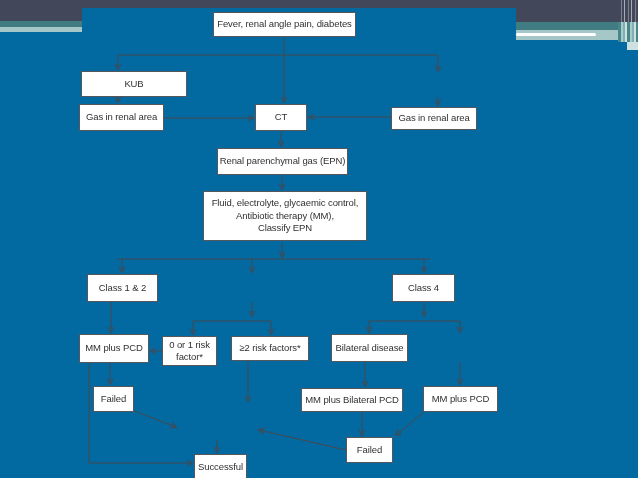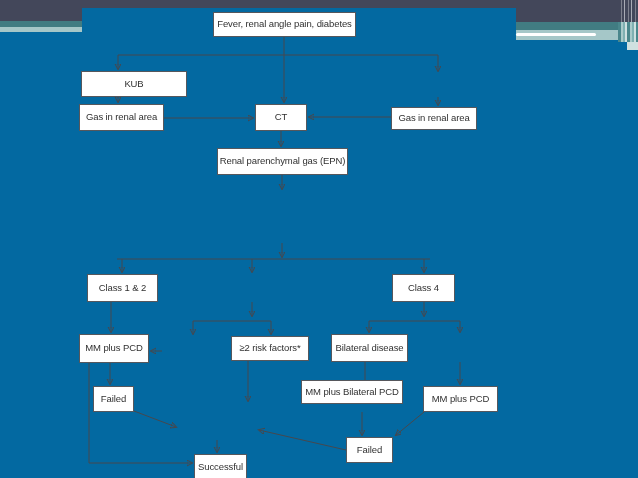--- a/index.html
+++ b/index.html
@@ -109,39 +109,48 @@
   </div>
   <div class="node" style="left:255px;top:104px;width:52px;height:27px">
     <span>CT</span>
   </div>
   <div class="node" style="left:391px;top:107px;width:86px;height:23px">
     <span>Gas in renal area</span>
   </div>
   <div class="node" style="left:217px;top:148px;width:131px;height:27px">
     <span>Renal parenchymal gas (EPN)</span>
   </div>
+  <div class="node" style="left:203px;top:191px;width:164px;height:50px">
+    <span>Fluid, electrolyte, glycaemic control,</span>
+    <span>Antibiotic therapy (MM),</span>
+    <span>Classify EPN</span>
+  </div>
   <div class="node" style="left:87px;top:274px;width:71px;height:28px">
     <span>Class 1 &amp; 2</span>
   </div>
   <div class="node" style="left:392px;top:274px;width:63px;height:28px">
     <span>Class 4</span>
   </div>
   <div class="node" style="left:79px;top:334px;width:70px;height:29px">
     <span>MM plus PCD</span>
+  </div>
+  <div class="node" style="left:162px;top:336px;width:55px;height:30px">
+    <span>0 or 1 risk</span>
+    <span>factor*</span>
   </div>
   <div class="node" style="left:231px;top:336px;width:78px;height:25px">
     <span>≥2 risk factors*</span>
   </div>
   <div class="node" style="left:331px;top:334px;width:77px;height:28px">
     <span>Bilateral disease</span>
   </div>
   <div class="node" style="left:93px;top:386px;width:41px;height:26px">
     <span>Failed</span>
   </div>
-  <div class="node" style="left:301px;top:380px;width:102px;height:24px">
+  <div class="node" style="left:301px;top:388px;width:102px;height:24px">
     <span>MM plus Bilateral PCD</span>
   </div>
   <div class="node" style="left:423px;top:386px;width:75px;height:26px">
     <span>MM plus PCD</span>
   </div>
   <div class="node" style="left:346px;top:437px;width:47px;height:26px">
     <span>Failed</span>
   </div>
   <div class="node" style="left:194px;top:454px;width:53px;height:26px">
     <span>Successful</span>

